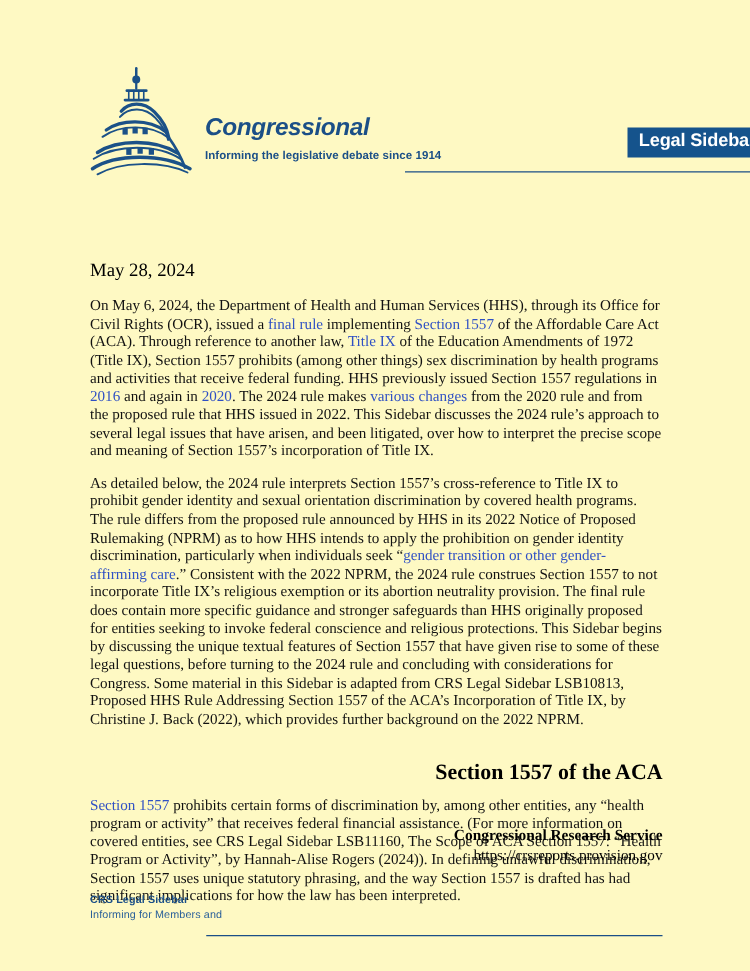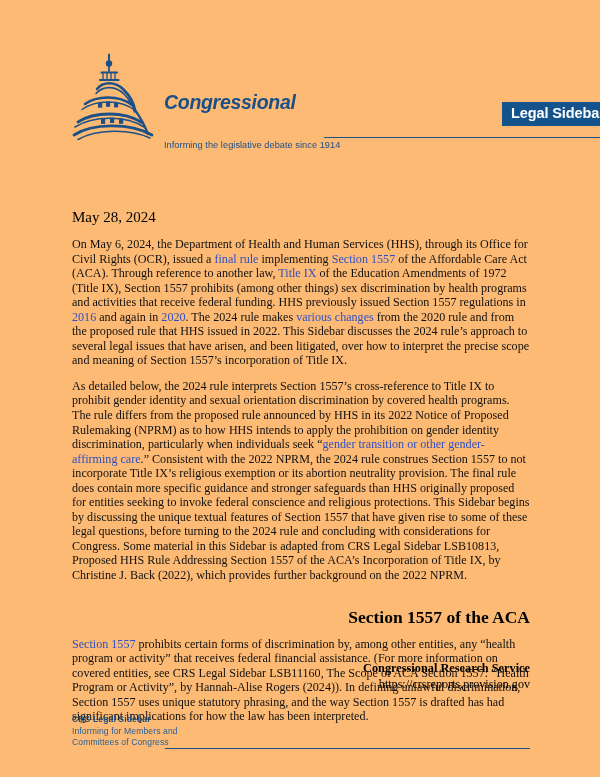--- a/index.html
+++ b/index.html
@@ -14,21 +14,21 @@
     overflow: hidden;
     font-family: "Liberation Serif", serif;
     color: #000000;
   }
 
   .page {
     position: absolute;
     left: 0; top: 0;
     width: 600px;
     height: 777px;
-    background: #fdba74;
+    background: #fef9c3;
   }
 
   
   .masthead {
     position: absolute;
     left: 72px;
     top: 52px;
     width: 458px;
     height: 92px;
   }
@@ -53,26 +53,27 @@
     font-weight: bold;
     font-size: 19.5px;
     line-height: 20px;
     letter-spacing: -0.3px;
     color: #1B4F87;
     white-space: nowrap;
   }
   .tagline {
     position: absolute;
     left: 92px;
-    top: 88px;
+    top: 67px;
     font-family: "Liberation Sans", sans-serif;
     font-size: 9.2px;
     letter-spacing: 0.05px;
     color: #1B4F87;
     white-space: nowrap;
+    font-weight: bold;
   }
 
   .header-rule {
     position: absolute;
     left: 252px;
     top: 85px;
     width: 278px;
     height: 1.4px;
     background: #1B4F87;
   }
@@ -278,18 +279,17 @@
   </div>
 
   <div class="footer-right">
     <div class="footer-org">Congressional Research Service</div>
     <div class="footer-url">https://crsreports.provision.gov</div>
   </div>
 
   <div class="footer-left">
     <div class="footer-left-title">CRS Legal Sidebar</div>
     <div class="footer-left-sub">Informing for Members and</div>
-    <div class="footer-left-sub">Committees of Congress</div>
   </div>
 
   <div class="footer-rule"></div>
 
 </div>
 
 </body></html>

